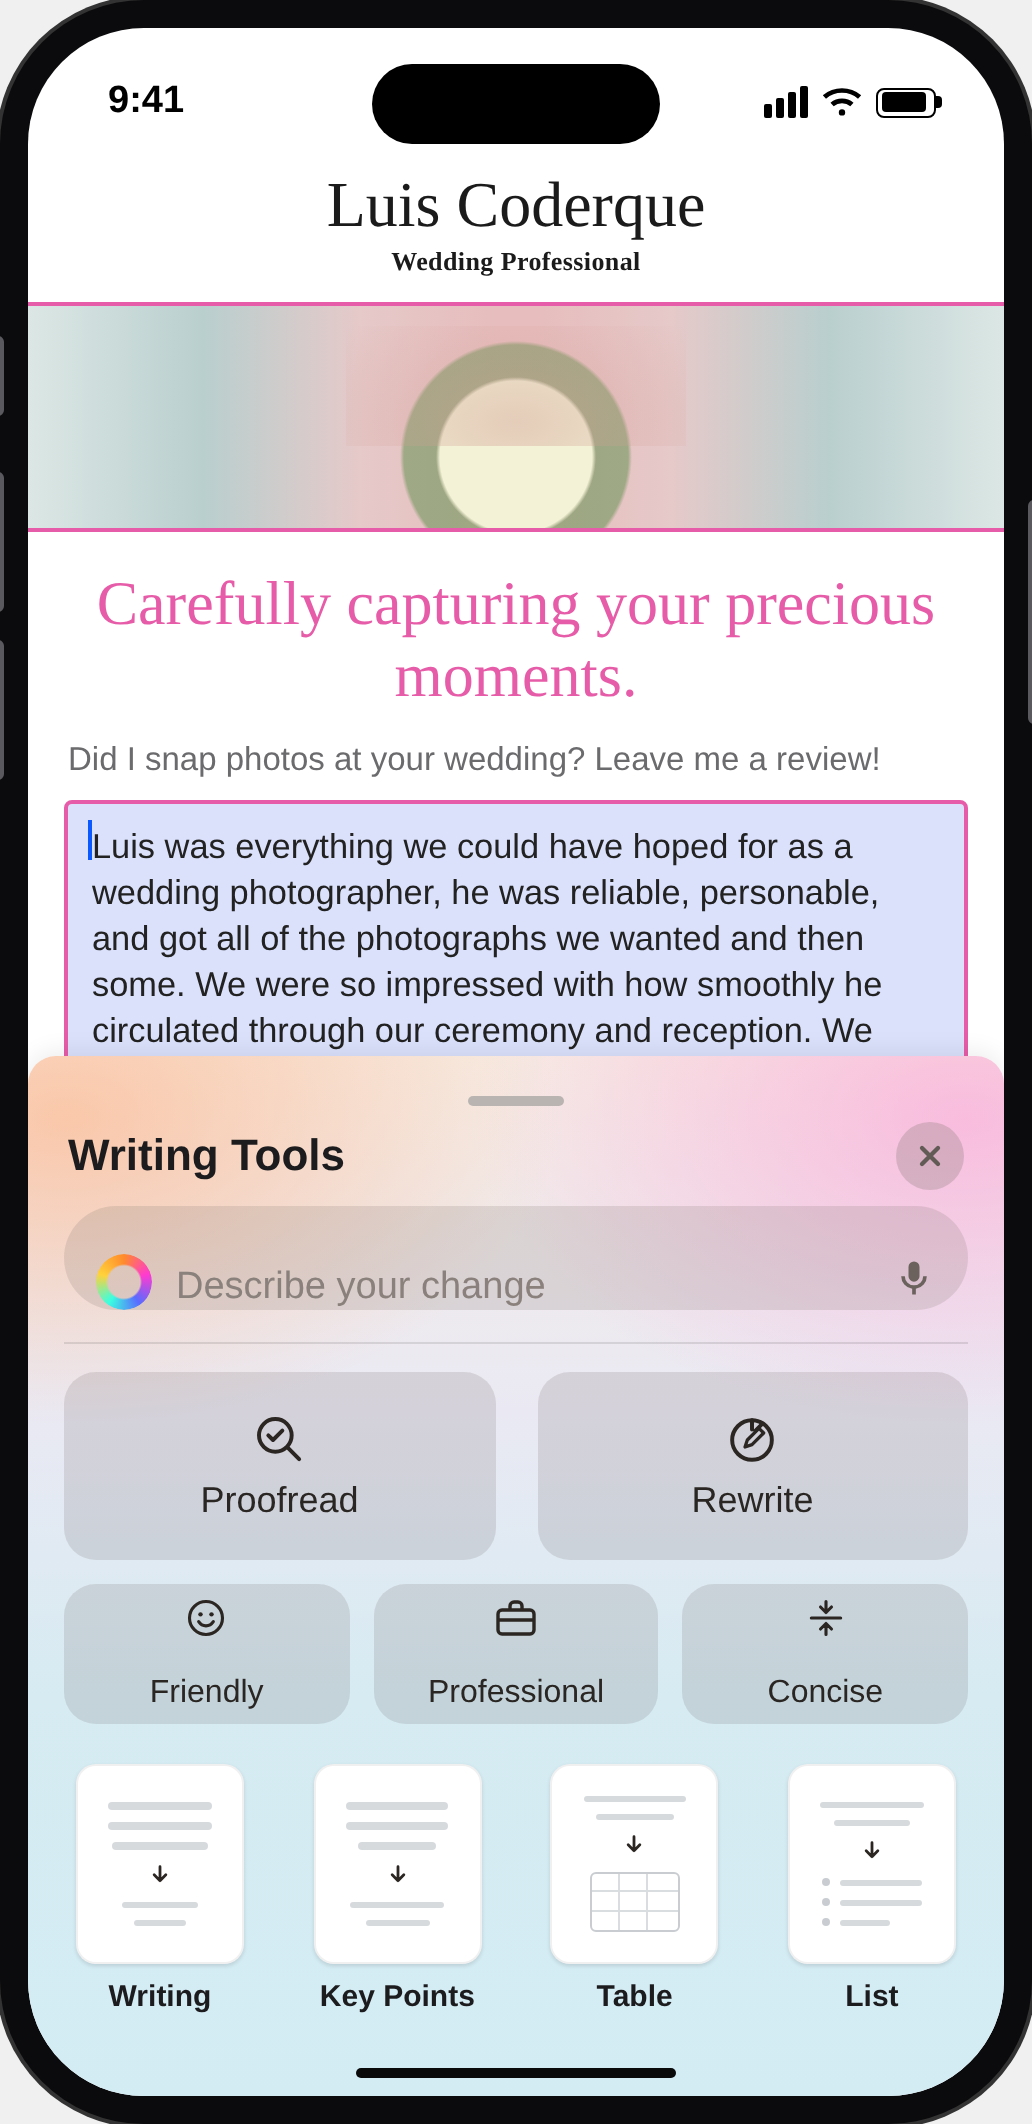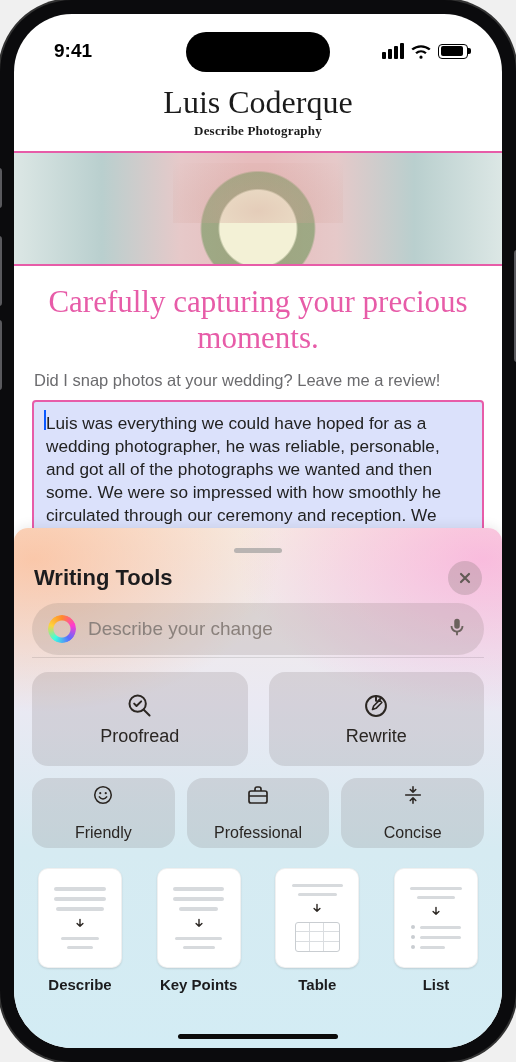--- a/index.html
+++ b/index.html
@@ -135,26 +135,27 @@
   .grabber { width:48px; height:5px; background:#b9b4b2; border-radius:3px; margin: 0 auto 6px; }
   .sheet-head { display:flex; align-items:center; justify-content:space-between; padding: 2px 2px 8px; }
   .sheet-title { font-size: 22px; font-weight:700; color:#1c1c1e; }
   .close-btn {
     width:34px; height:34px; border-radius:50%;
     background: rgba(130,120,115,.28);
     display:flex; align-items:center; justify-content:center;
     color:#6a6360; font-size:18px; font-weight:600;
   }
   .search {
-    display:flex; align-items:center;
+    display:flex; align-items:flex-end;
     background: rgba(120,110,105,.18);
     border-radius: 26px;
     height: 52px;
     padding: 0 16px;
     gap: 12px;
+    margin-bottom: 14px;
   }
   .search input {
     flex:1; border:none; background:transparent; outline:none;
     font-size: 19px; color:#6a6360;
   }
   .search input::placeholder { color:#8a817c; }
   .siri-icon { width:28px; height:28px; border-radius:50%;
     background: conic-gradient(#ff8a2b, #ff3bd0, #5a6bff, #3bffe0, #ffd23b, #ff8a2b);
     -webkit-mask: radial-gradient(circle, transparent 8px, #000 9px);
             mask: radial-gradient(circle, transparent 8px, #000 9px);
@@ -235,21 +236,21 @@
         </span>
         <span class="battery">
             <span class="battery-fill"></span>
           </span>
       </div>
     </div>
 
     <div class="doc">
       <div class="doc-header">
         <div class="doc-title">Luis Coderque</div>
-        <div class="doc-sub">Describe Photography</div>
+        <div class="doc-sub">Wedding Professional</div>
       </div>
       <div class="hero"></div>
       <div class="tagline">Carefully capturing your precious moments.</div>
       <div class="prompt">Did I snap photos at your wedding? Leave me a review!</div>
       <div class="review-wrap">
         <div class="review">
           <span class="cursor"></span>
           <span>Luis was everything we could have hoped for as a wedding photographer, he was reliable, personable, and got all of the photographs we wanted and then some. We were so impressed with how smoothly he circulated through our ceremony and reception. We barely realized he was there except when he was very</span>
         </div>
       </div>
@@ -326,21 +327,21 @@
             <div class="card">
               <div class="line w80"></div>
                 <div class="line w80"></div>
                 <div class="line w74"></div>
               <svg class="arrow-dn" width="14" height="14" viewBox="0 0 24 24">
                   <path d="M12 4v12m0 0 5-5m-5 5-5-5" fill="none" stroke="currentColor" stroke-width="2.4" stroke-linecap="round" stroke-linejoin="round"></path>
                 </svg>
               <div class="line w60 thin"></div>
                 <div class="line w40 thin"></div>
             </div>
-            <div class="thumb-label">Describe</div>
+            <div class="thumb-label">Writing</div>
           </div>
 
           <div class="thumb">
             <div class="card">
               <div class="line w80"></div>
                 <div class="line w80"></div>
                 <div class="line w60"></div>
               <svg class="arrow-dn" width="14" height="14" viewBox="0 0 24 24">
                   <path d="M12 4v12m0 0 5-5m-5 5-5-5" fill="none" stroke="currentColor" stroke-width="2.4" stroke-linecap="round" stroke-linejoin="round"></path>
                 </svg>

